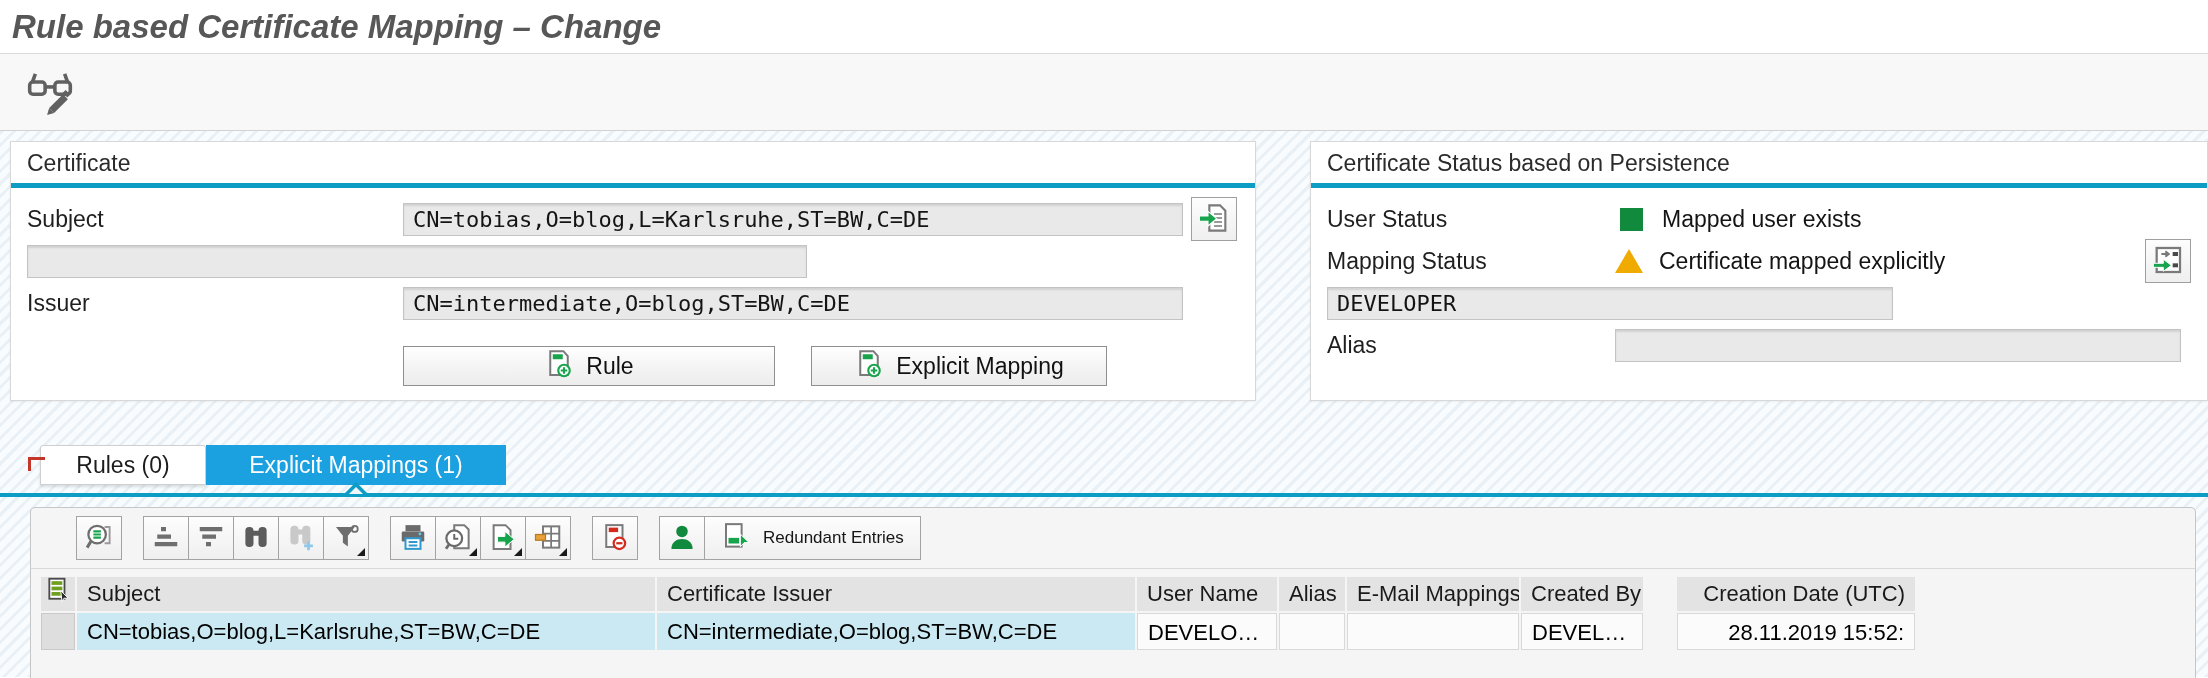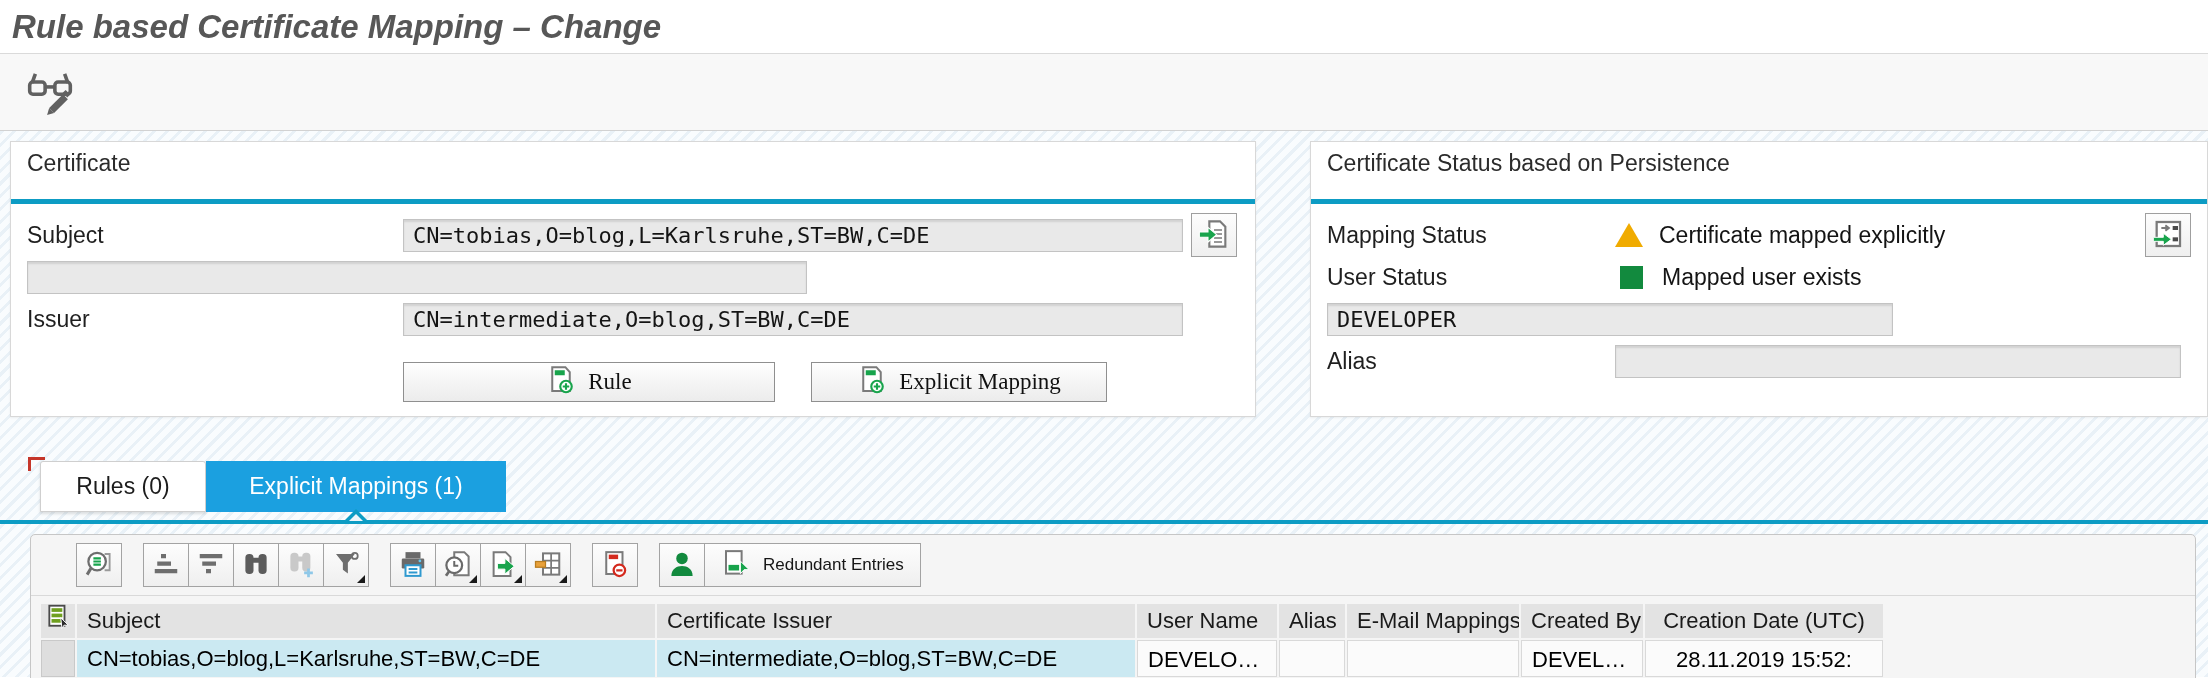--- a/index.html
+++ b/index.html
@@ -18,52 +18,52 @@
     display:flex; align-items:center; justify-content:center; cursor:pointer; }
 
   
   .content { position:relative; height:546px;
     background:repeating-linear-gradient(135deg,#e9f1f7 0 3px,#f9fcfe 3px 9px); }
 
   .panels { display:flex; padding:10px 0 0 10px; }
   .groupbox { background:#ffffff; border:1px solid #d8d8d8; box-shadow:0 1px 2px rgba(0,0,0,.06); }
   .gb-cert   { width:1246px; }
   .gb-status { width:898px; margin-left:54px; }
-  .gb-header { font-size:23px; color:#2b2b2b; padding:8px 16px 22px; }
+  .gb-header { font-size:23px; color:#2b2b2b; padding:8px 16px 6px; }
   .gb-rule   { height:5px; background:#0d9cc4; }
   .gb-body   { padding:12px 16px 14px; }
 
   .frow { display:flex; align-items:center; height:38px; margin-bottom:4px; }
   .flabel   { width:376px; font-size:23px; color:#1f1f1f; flex:none; }
   .flabel-r { width:288px; font-size:23px; color:#1f1f1f; flex:none; }
   .ffield { height:33px; background:#e9e9e9; border:1px solid #c3c3c3;
     box-shadow:inset 0 2px 2px rgba(0,0,0,.10); line-height:31px; padding:0 9px;
     font-family:"DejaVu Sans Mono", monospace; font-size:22px; color:#141414;
     white-space:nowrap; overflow:hidden; }
   .fw-l { width:780px; } .fw-r { width:566px; }
   .sq-btn { width:46px; height:44px; margin-left:8px; flex:none; cursor:pointer;
     border:1px solid #9f9f9f; background:linear-gradient(#fdfdfd,#efefef);
     display:flex; align-items:center; justify-content:center; }
 
   .btnrow { display:flex; margin:24px 0 0 376px; gap:36px; }
   .sap-btn { height:40px; border:1px solid #8f8f8f; cursor:pointer;
     background:linear-gradient(#fefefe,#ececec); display:flex; align-items:center;
-    justify-content:center; gap:12px; font-size:23px; color:#111;font-family:Liberation Serif, serif; }
+    justify-content:center; gap:12px; font-size:23px; color:#111; }
   .sap-btn.w1 { width:372px; } .sap-btn.w2 { width:296px; }
 
   .tri-warn { width:0; height:0; flex:none; margin-right:16px;
     border-left:14px solid transparent; border-right:14px solid transparent;
     border-bottom:24px solid #f0ab00; }
   .sq-ok { width:23px; height:23px; background:#128a3e; flex:none; margin:0 19px 0 5px; }
   .status-text { font-size:23px; color:#141414; }
   .ml-auto { margin-left:auto; }
 
   
   .tabs-row { display:flex; margin:44px 0 0 40px; }
-  .tab { height:51px; display:flex; align-items:center; justify-content:center;
+  .tab { height:40px; display:flex; align-items:center; justify-content:center;
     font-size:23px; cursor:pointer; }
   .tab-inactive { width:166px; background:#fff; border:1px solid #cfcfcf; color:#1c1c1c;
     border-radius:3px 3px 0 0; box-shadow:0 2px 3px rgba(0,0,0,.12); }
   .tab-active { width:300px; background:#1ba0e0; color:#ffffff; }
 
   .tabline-wrap { position:relative; margin-top:8px; }
   .tabline { height:4px; background:#0d9cc4; }
   .caret { position:absolute; left:344px; top:-11px; width:0; height:0;
     border-left:12px solid transparent; border-right:12px solid transparent;
     border-bottom:12px solid #0d9cc4; }
@@ -92,21 +92,21 @@
   .hcell { background:#e3e3e3; height:34px; line-height:34px; padding:0 10px;
     margin:0 2px 2px 0; color:#1a1a1a; white-space:nowrap; overflow:hidden; cursor:pointer; }
   .hsel { width:34px; padding:2px; display:flex; align-items:center; justify-content:center; }
   .dcell { height:37px; line-height:37px; padding:0 10px; margin-right:2px;
     white-space:nowrap; overflow:hidden; text-overflow:ellipsis; cursor:pointer; }
   .dcell.plain { background:#fbfbfb; border:1px solid #d9d9d9; }
   .dcell.key   { background:#cbe9f2; }
   .dsel { width:34px; background:#dedede; border:1px solid #c9c9c9; padding:0; }
   .c-subject{width:578px} .c-issuer{width:478px} .c-user{width:140px}
   .c-alias{width:66px} .c-email{width:172px} .c-created{width:122px}
-  .c-date{width:238px; text-align:center;}
+  .c-date{width:238px; text-align:right;margin-left:32px;}
 </style>
 </head>
 <body>
 
 <div class="titlebar">
   <div class="title">Rule based Certificate Mapping – Change</div>
 </div>
 
 <div class="app-toolbar">
   <button class="ghost-btn">
@@ -182,41 +182,41 @@
           </button>
         </div>
       </div>
     </div>
 
     <div class="groupbox gb-status">
       <div class="gb-header">Certificate Status based on Persistence</div>
       <div class="gb-rule"></div>
       <div class="gb-body">
         <div class="frow">
+          <div class="flabel-r">User Status</div>
+          <span class="sq-ok"></span>
+          <span class="status-text">Mapped user exists</span>
+        </div>
+        <div class="frow">
           <div class="flabel-r">Mapping Status</div>
           <span class="tri-warn"></span>
           <span class="status-text">Certificate mapped explicitly</span>
           <button class="sq-btn ml-auto">
             <span>
               <svg width="32" height="32" viewBox="0 0 24 24">
                 <rect x="3.5" y="3" width="17.5" height="18" fill="#ffffff" stroke="#7a7a7a" stroke-width="1.7"></rect>
                 <rect x="15.5" y="6" width="4" height="3" fill="#4a4a4a"></rect>
                 <rect x="15.5" y="14.5" width="4" height="3" fill="#4a4a4a"></rect>
                 <path d="M7 7.5 h5 m-2 -2 l2.6 2 -2.6 2" fill="none" stroke="#7a7a7a" stroke-width="1.5"></path>
                 <path d="M1 14.5 h7.5 v-3 l6 4.5 -6 4.5 v-3 h-7.5 z" fill="#18a44c" stroke="#ffffff" stroke-width="0.7"></path>
               </svg>
             </span>
           </button>
         </div>
         <div class="frow">
-          <div class="flabel-r">User Status</div>
-          <span class="sq-ok"></span>
-          <span class="status-text">Mapped user exists</span>
-        </div>
-        <div class="frow">
           <div class="ffield fw-r">DEVELOPER</div>
         </div>
         <div class="frow">
           <div class="flabel-r">Alias</div>
           <div class="ffield fw-r"></div>
         </div>
       </div>
     </div>
   </div>
 

